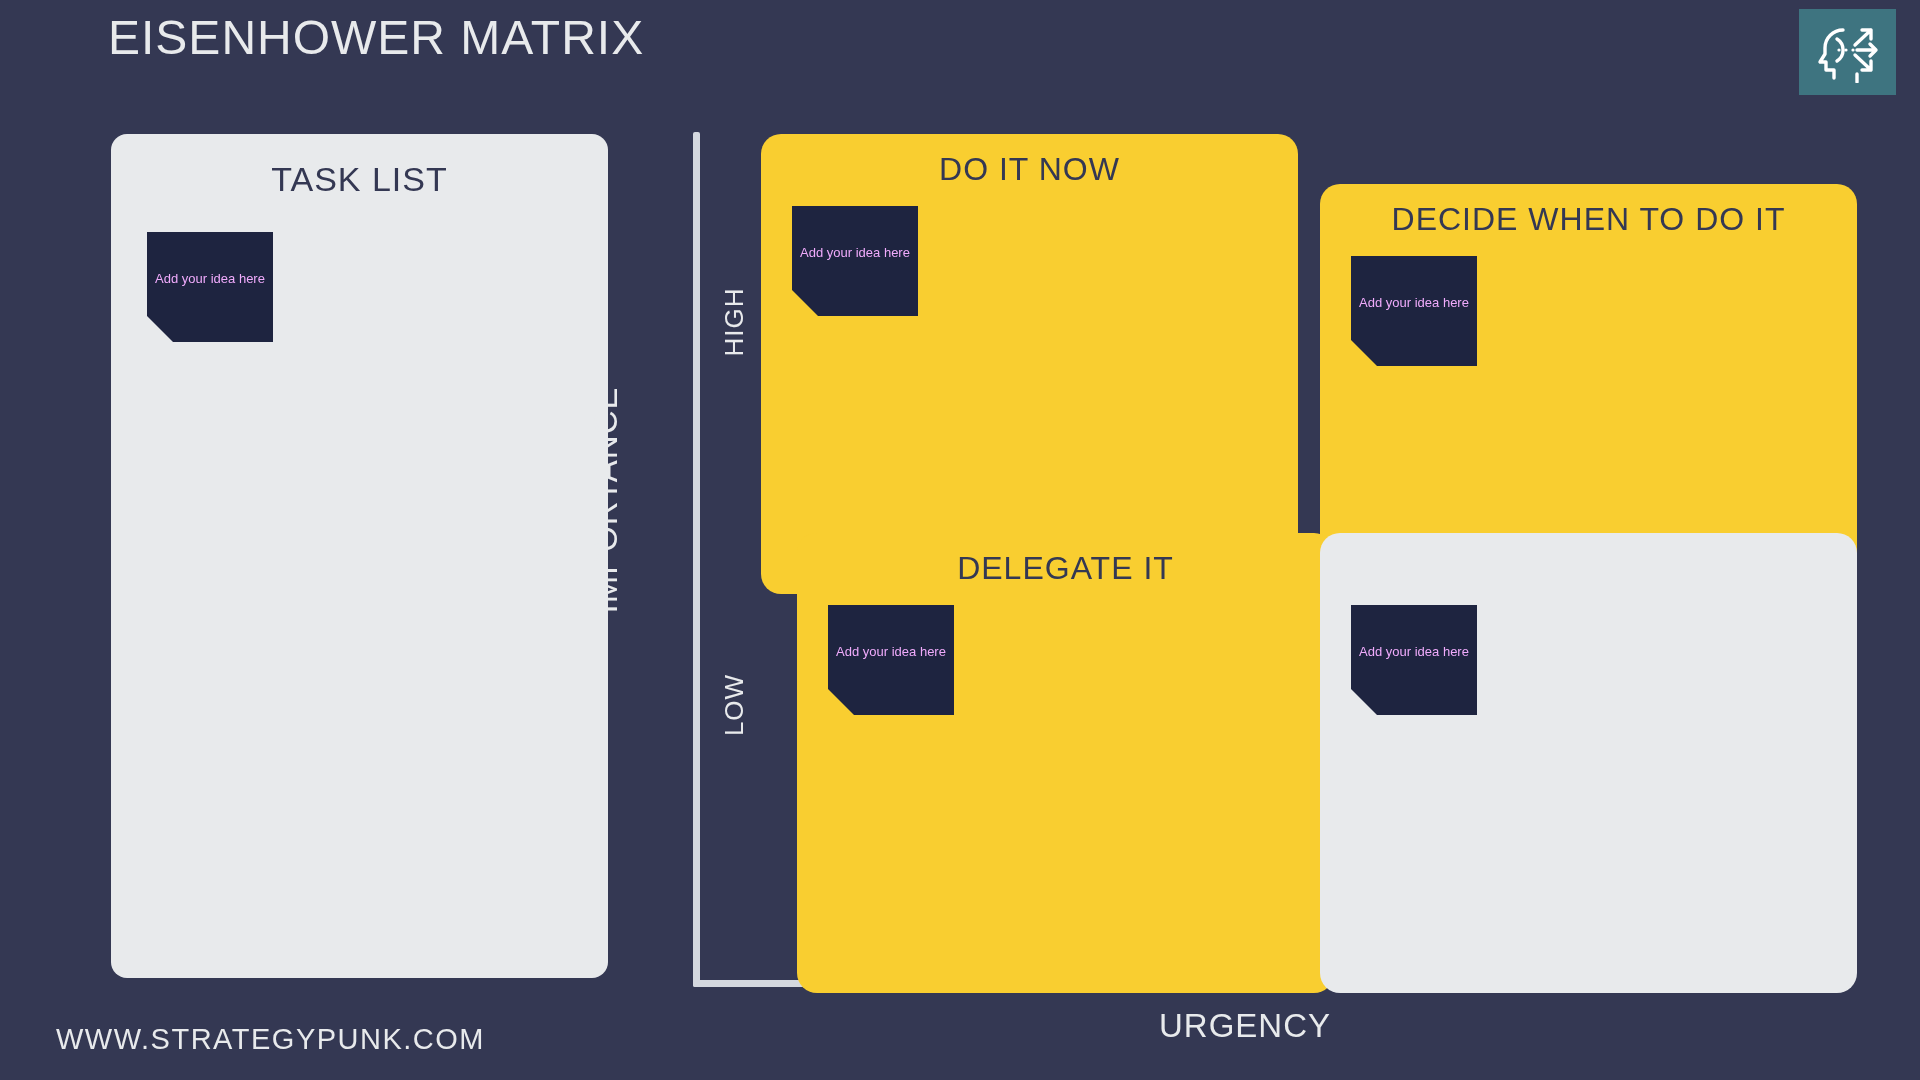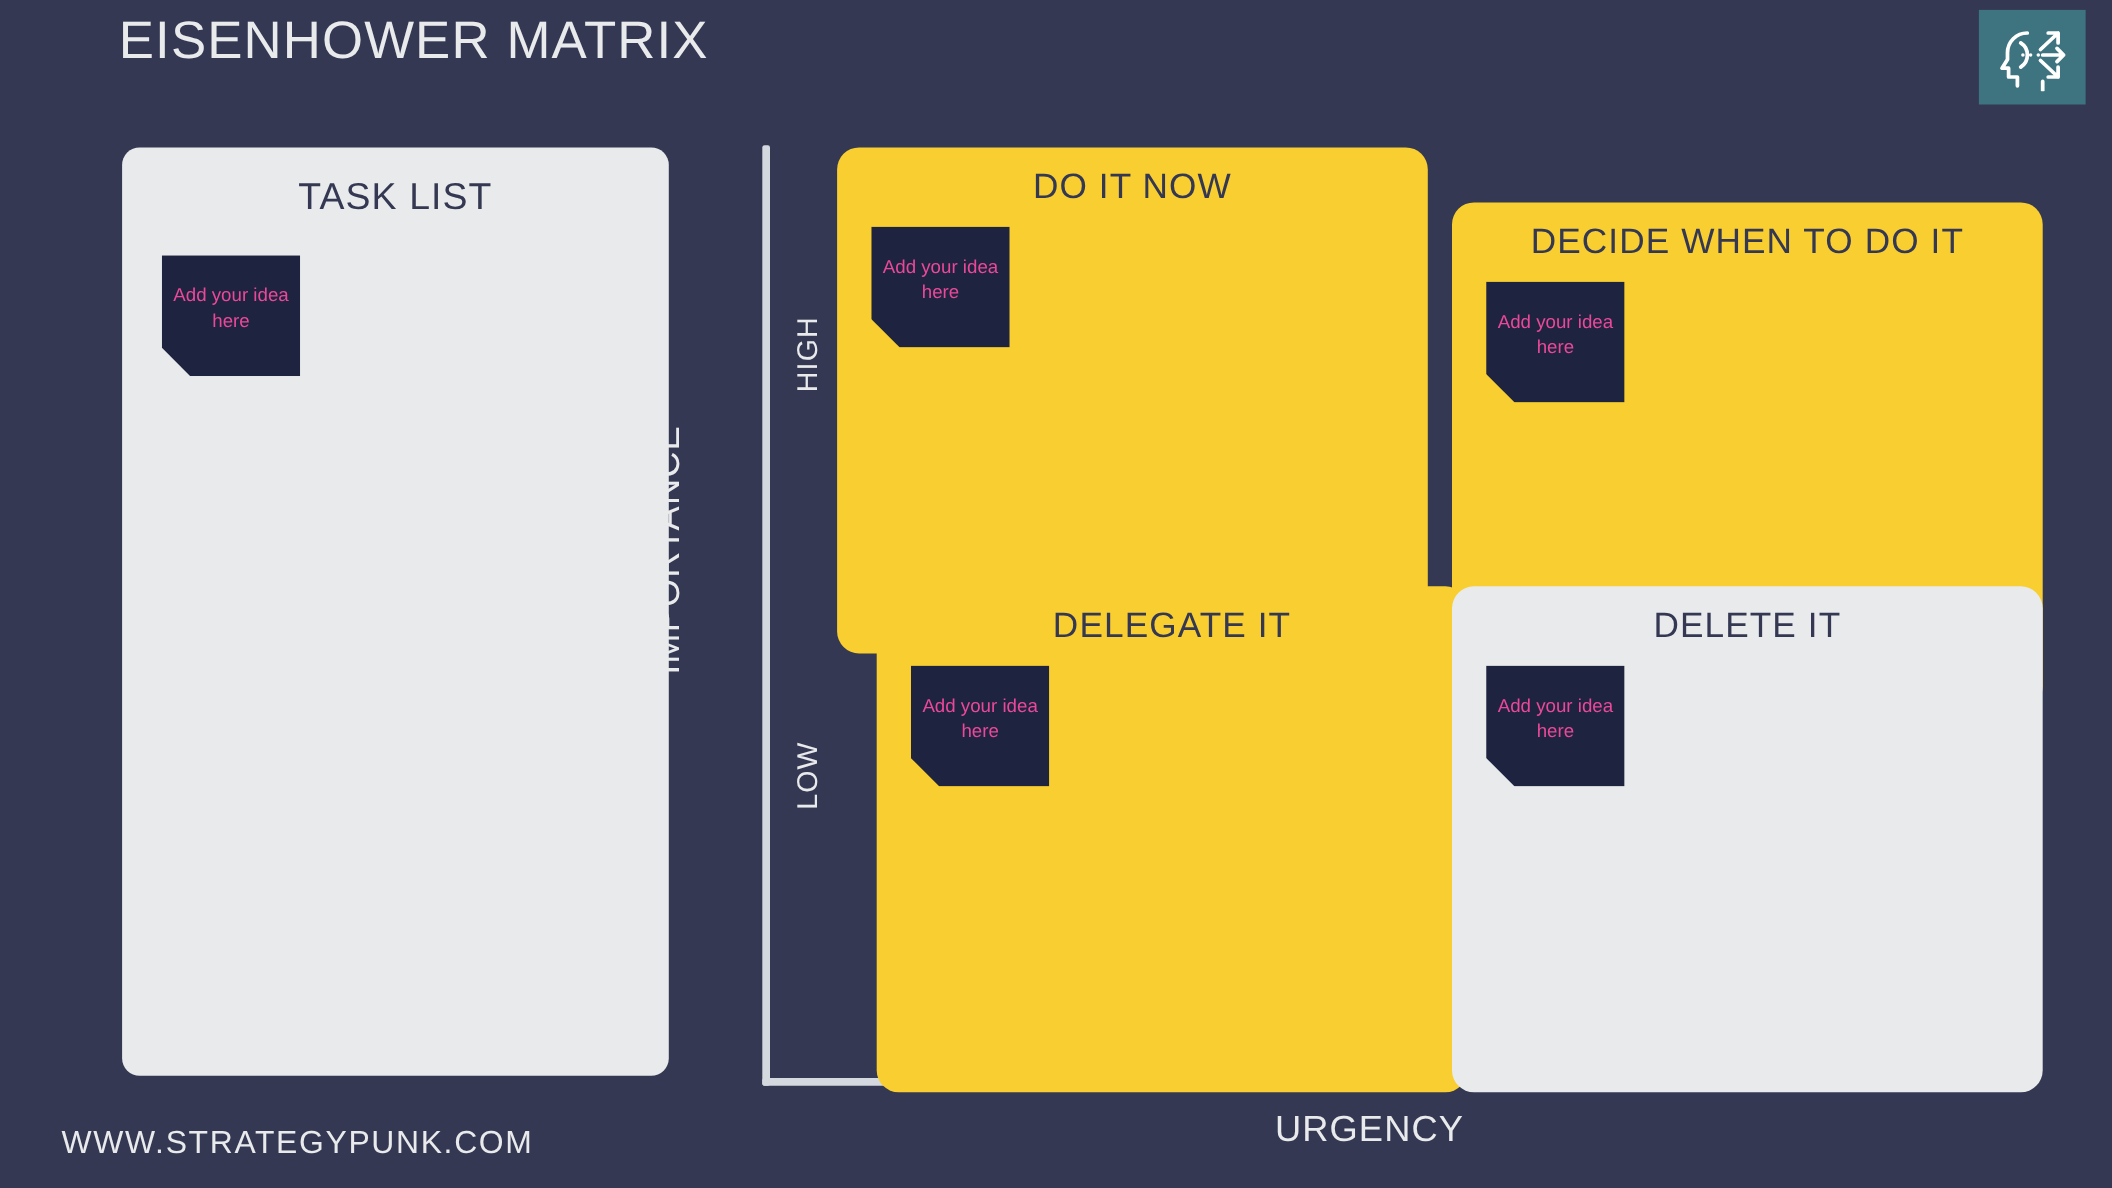--- a/index.html
+++ b/index.html
@@ -57,25 +57,25 @@
     letter-spacing: 1px;
     margin-top: 26px;
   }
 
   
   .sticky-note {
     position: absolute;
     width: 126px;
     height: 110px;
     background: #1E2440;
-    color: #ec4899;
-    font-size: 17px;
+    color: #f0abfc;
+    font-size: 13px;
     line-height: 1.35;
     text-align: center;
-    padding-top: 26px;
+    padding-top: 38px;
     box-sizing: border-box;
     clip-path: polygon(0 0, 100% 0, 100% 100%, 26px 100%, 0 calc(100% - 26px));
   }
   .sticky-note .sticky-text {
     display: block;
     width: 142px;
     margin-left: -8px;
     white-space: normal;
   }
 
@@ -242,19 +242,18 @@
 </div>
 
 <div class="quadrant quadrant-yellow" id="quadrant-delegate-it">
   <div class="quadrant-title">DELEGATE IT</div>
   <div class="sticky-note">
     <span class="sticky-text">Add your idea here</span>
   </div>
 </div>
 
 <div class="quadrant quadrant-grey" id="quadrant-delete-it">
-  <div class="quadrant-title">DELETE IT</div>
   <div class="sticky-note">
     <span class="sticky-text">Add your idea here</span>
   </div>
 </div>
 
 <div id="footer-url">WWW.STRATEGYPUNK.COM</div>
 
 </body></html>

